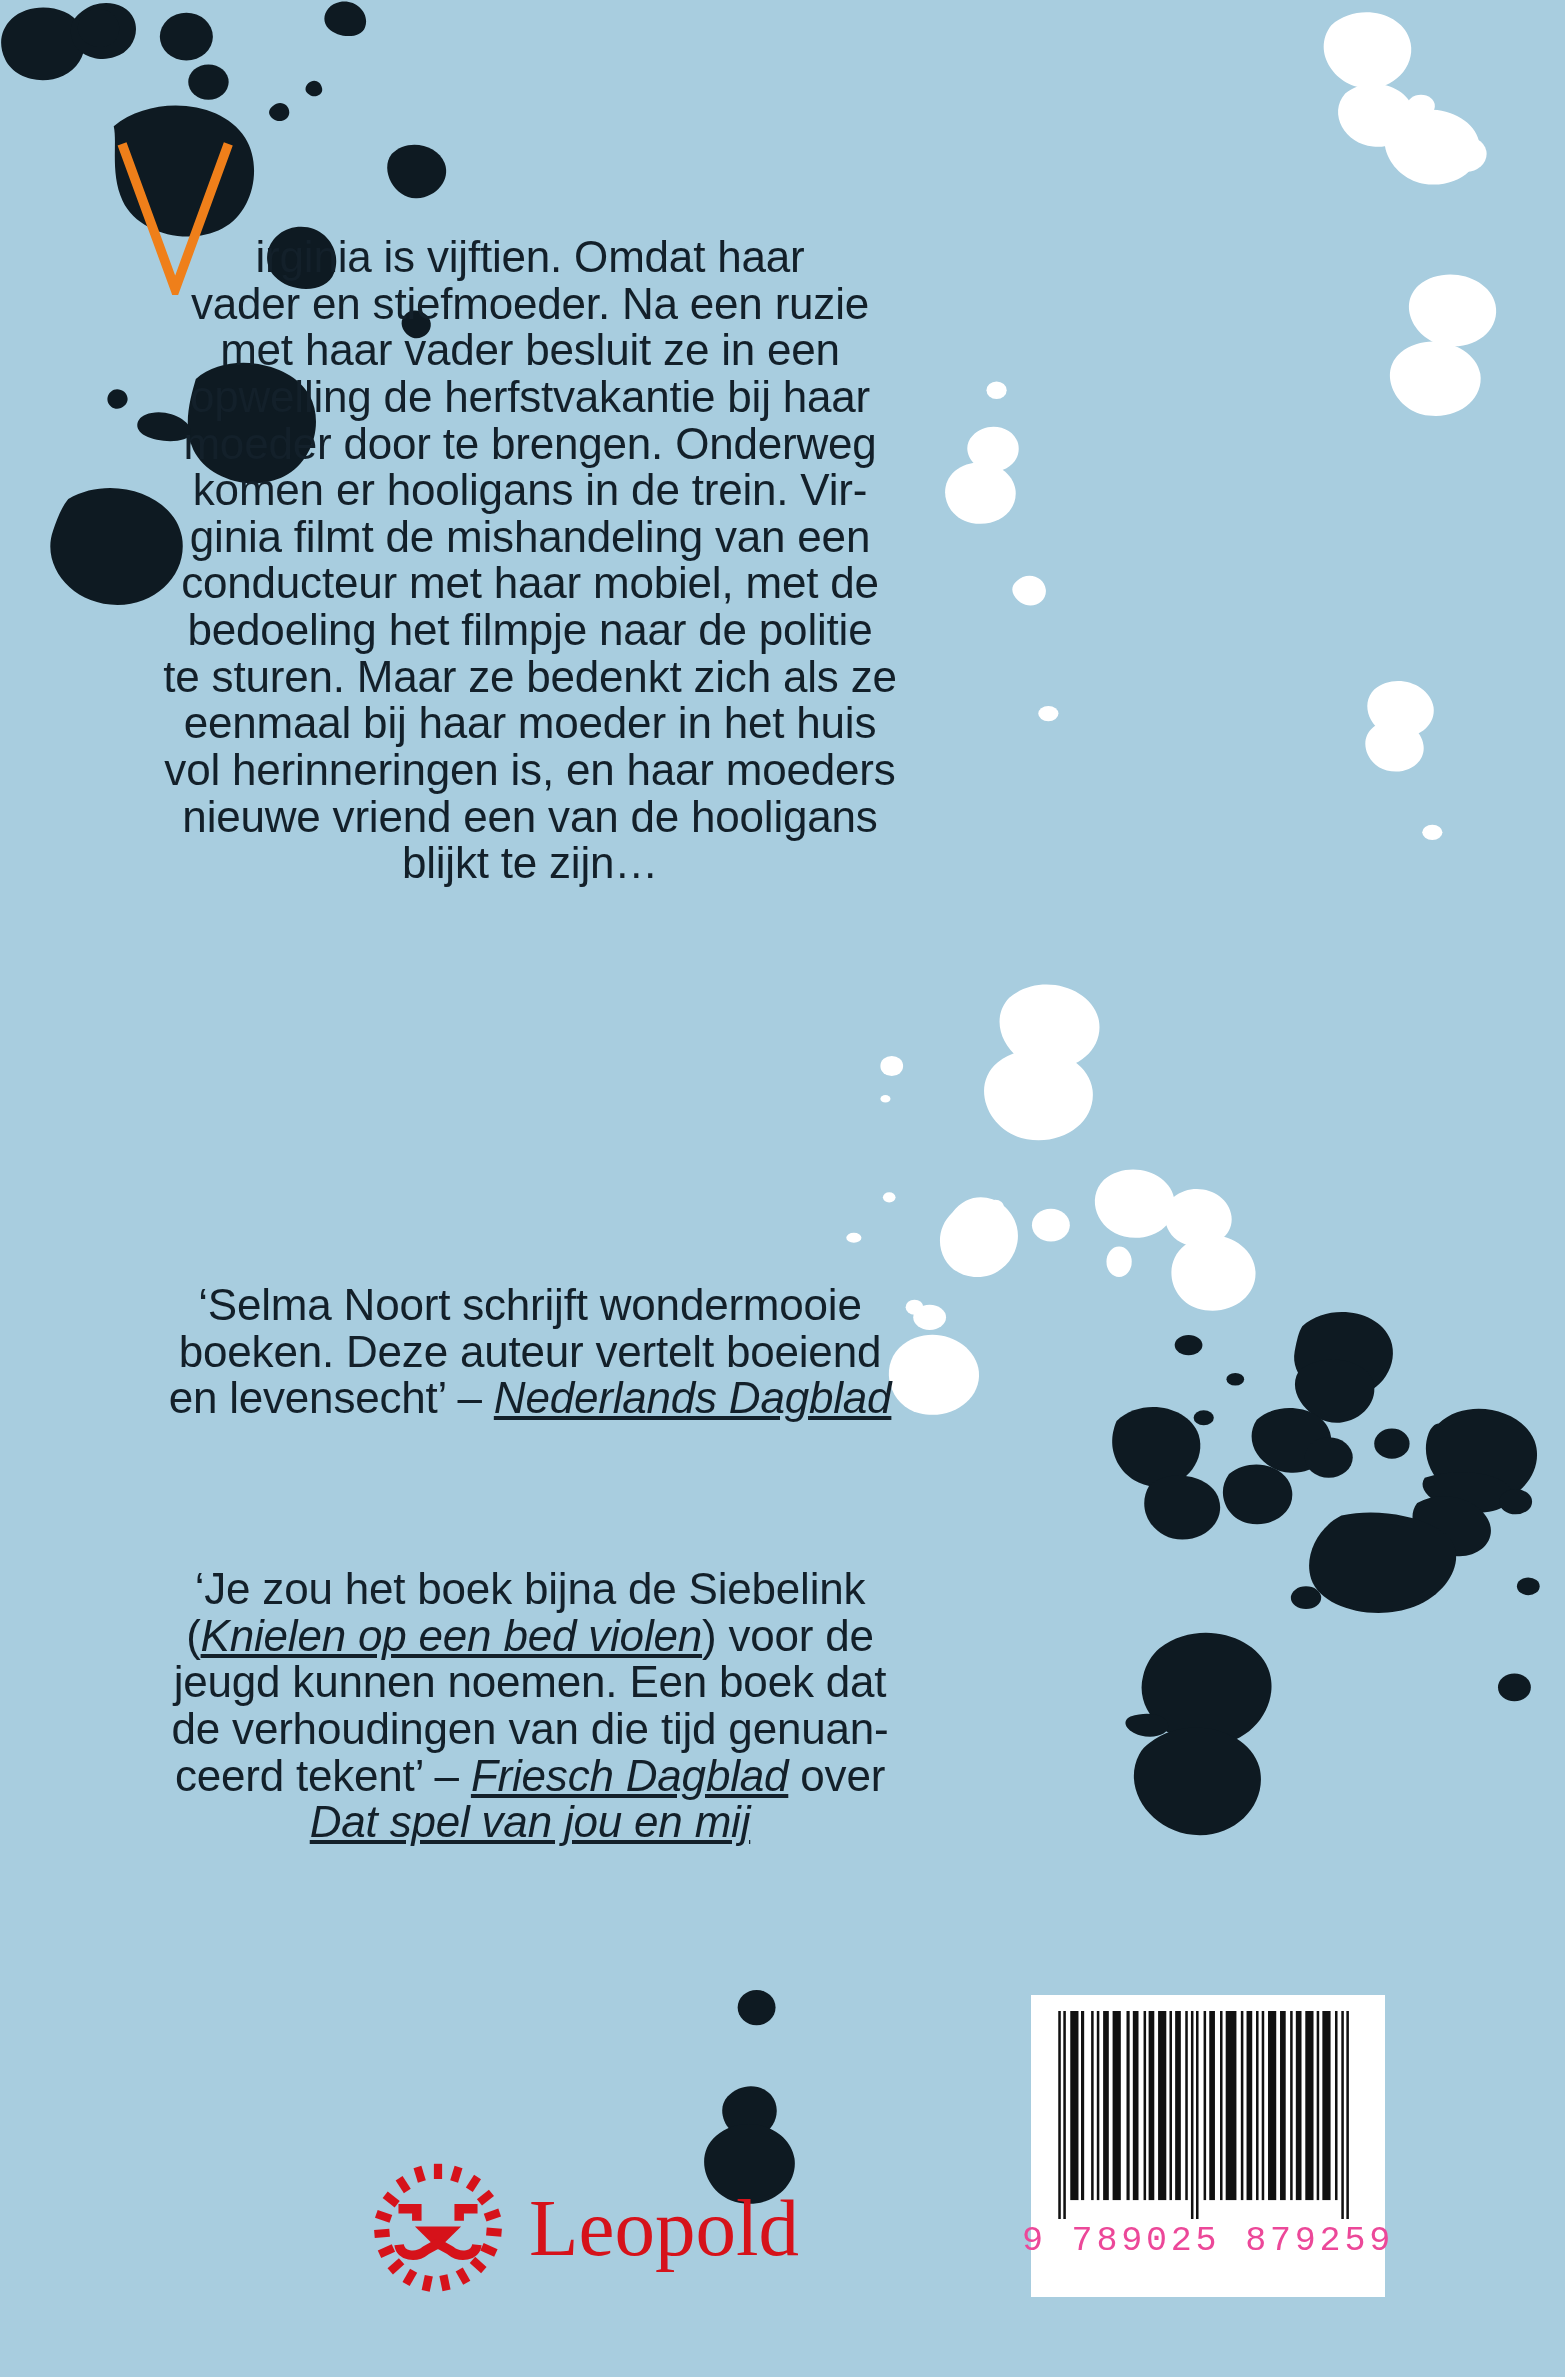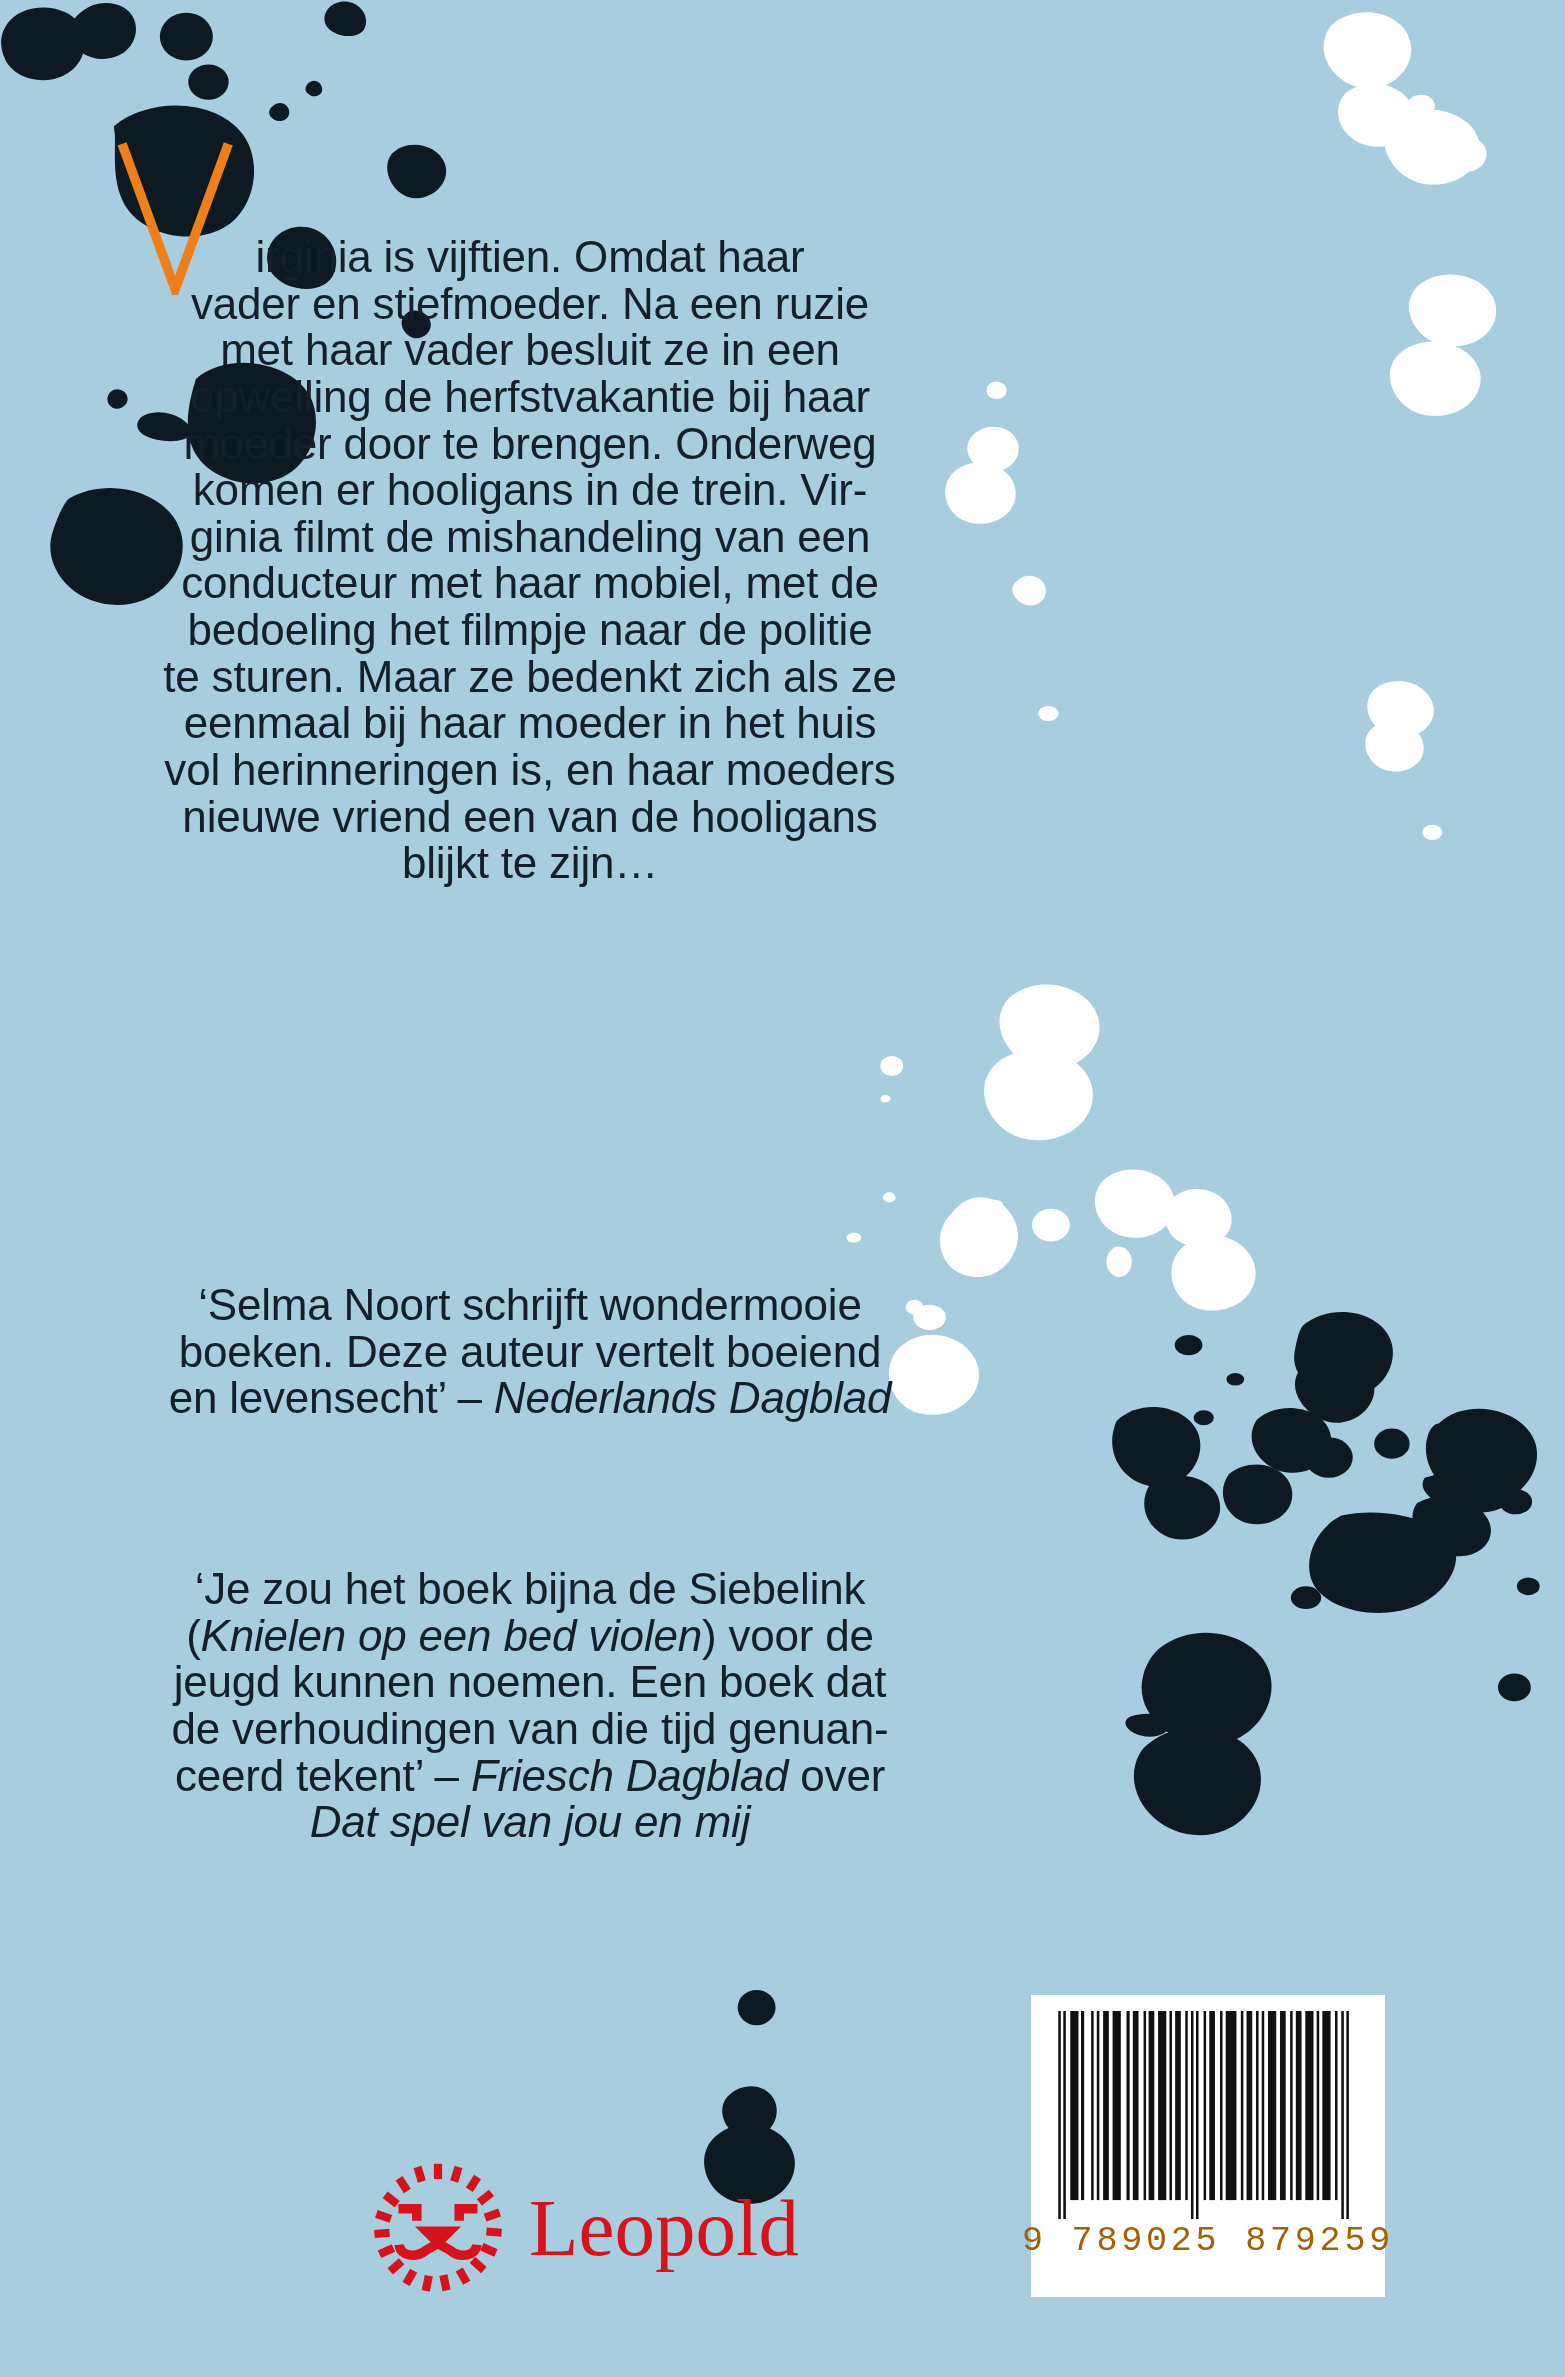--- a/index.html
+++ b/index.html
@@ -57,21 +57,21 @@
 
   .quote-block {
     font-size: 44px;
     line-height: 1.06;
     letter-spacing: -0.2px;
     font-stretch: condensed;
   }
   #quote-1 { top: 1282px; }
   #quote-2 { top: 1566px; }
   .quote-block p { margin: 0; }
-  .src { font-style: italic; }
+  .src { font-style: italic; text-decoration: underline; }
 
   
   #barcode-box {
     position: absolute;
     left: 1031px;
     top: 1995px;
     width: 354px;
     height: 302px;
     background: #ffffff;
     z-index: 7;
@@ -84,21 +84,21 @@
   }
   #barcode-bars {
     width: 302px;
     height: 208px;
     display: block;
   }
   #barcode-digits {
     font-family: "Liberation Mono", monospace;
     font-size: 35px;
     letter-spacing: 3.8px;
-    color: #a16207;
+    color: #ec4899;
     margin-top: 1.3px;
     white-space: pre;
   }
 
   
   #leopold-logo {
     position: absolute;
     left: 370px;
     top: 2160px;
     display: flex;

